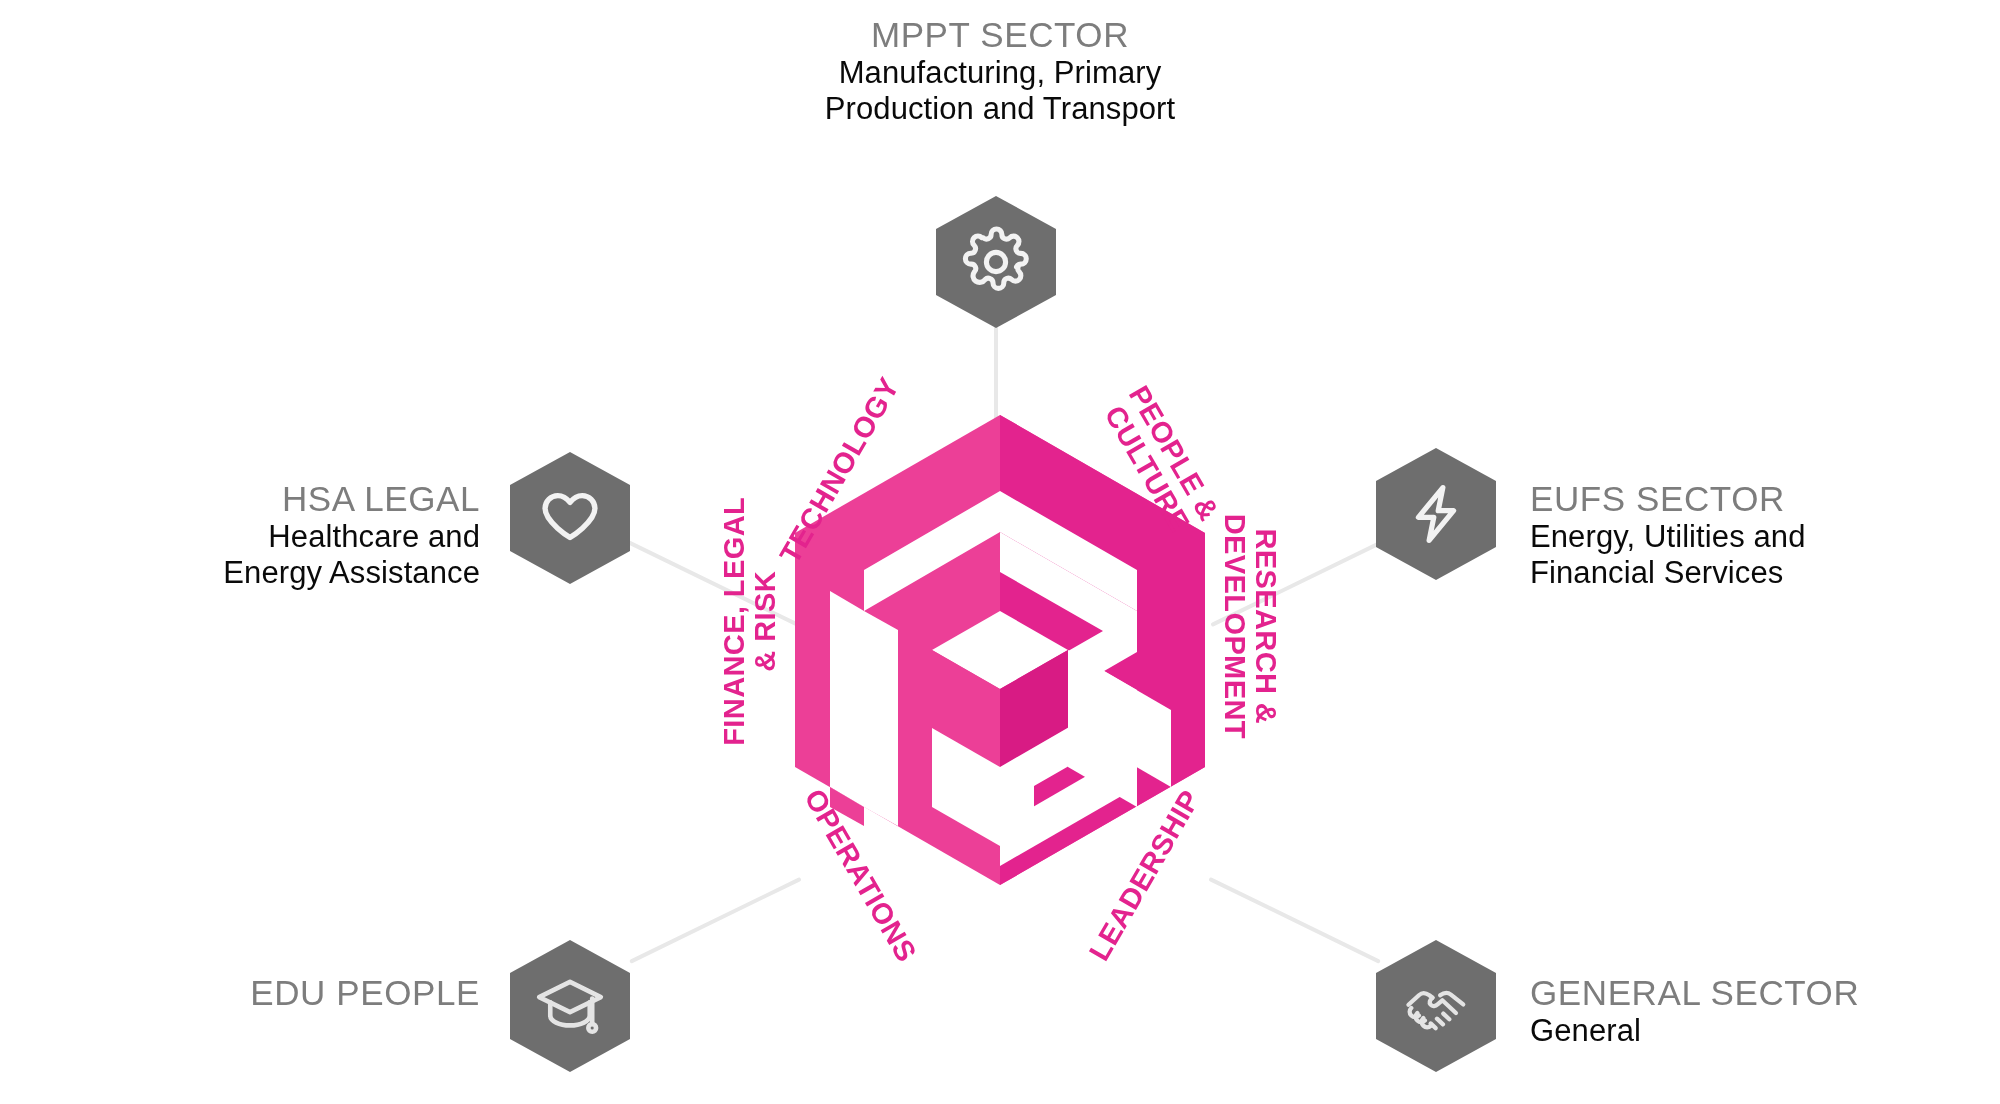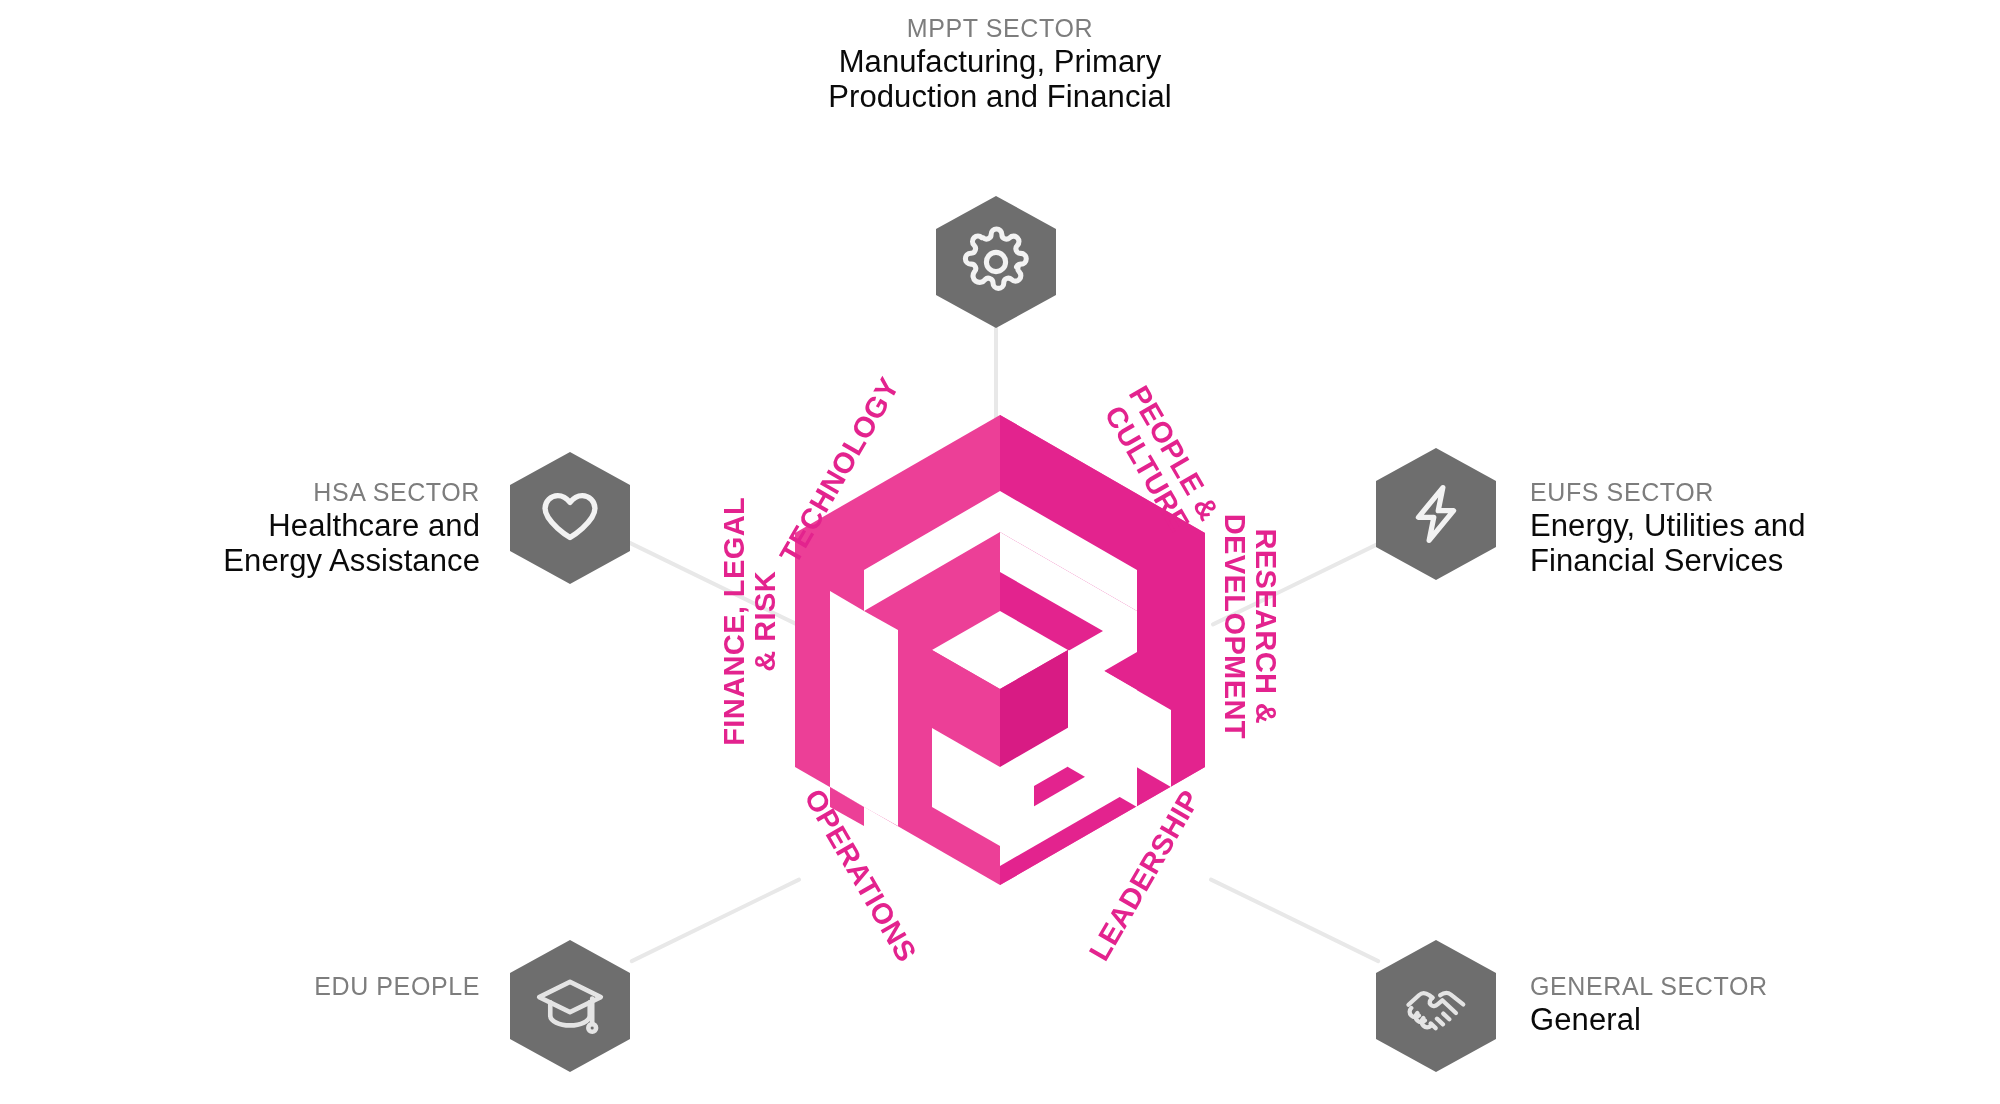--- a/index.html
+++ b/index.html
@@ -6,21 +6,21 @@
   body{
     width:2000px;height:1104px;background:#ffffff;overflow:hidden;
     font-family:"Liberation Sans", sans-serif;
     -webkit-font-smoothing:antialiased;
   }
   #stage{position:relative;width:2000px;height:1104px;}
 
   
   .sector{position:absolute;}
   .sector .kicker{
-    color:#7d7d7d;font-size:25px;letter-spacing:.6px;line-height:1.18;
+    color:#7d7d7d;font-size:35px;letter-spacing:.6px;line-height:1.18;
     font-weight:400;white-space:nowrap;
   }
   .sector .name{
     color:#0a0a0a;font-size:31px;line-height:1.16;font-weight:400;
     letter-spacing:.1px;white-space:nowrap;
   }
   .ta-right{text-align:right;}
   .ta-left{text-align:left;}
   .ta-center{text-align:center;}
 
@@ -154,25 +154,25 @@
         <path d="M4.2,12.6 c-0.7,0.7 -0.7,1.7 0,2.4 0.7,0.7 1.7,0.7 2.4,0"></path>
         <path d="M6.1,14.2 c-0.7,0.7 -0.7,1.7 0,2.4 0.7,0.7 1.7,0.7 2.4,0"></path>
         <path d="M8,15.8 c-0.7,0.7 -0.7,1.7 0,2.4 0.7,0.7 1.7,0.7 2.4,0"></path>
       </svg>
     </span>
   </div>
 
   <div class="sector ta-center" style="left:500px;top:14px;width:1000px;">
     <div class="kicker">MPPT SECTOR</div>
     <div class="name">Manufacturing, Primary</div>
-    <div class="name">Production and Financial</div>
+    <div class="name">Production and Transport</div>
   </div>
 
   <div class="sector ta-right" style="left:0px;top:478px;width:480px;">
-    <div class="kicker">HSA SECTOR</div>
+    <div class="kicker">HSA LEGAL</div>
     <div class="name">Healthcare and</div>
     <div class="name">Energy Assistance</div>
   </div>
 
   <div class="sector ta-left" style="left:1530px;top:478px;width:480px;">
     <div class="kicker">EUFS SECTOR</div>
     <div class="name">Energy, Utilities and</div>
     <div class="name">Financial Services</div>
   </div>
 

